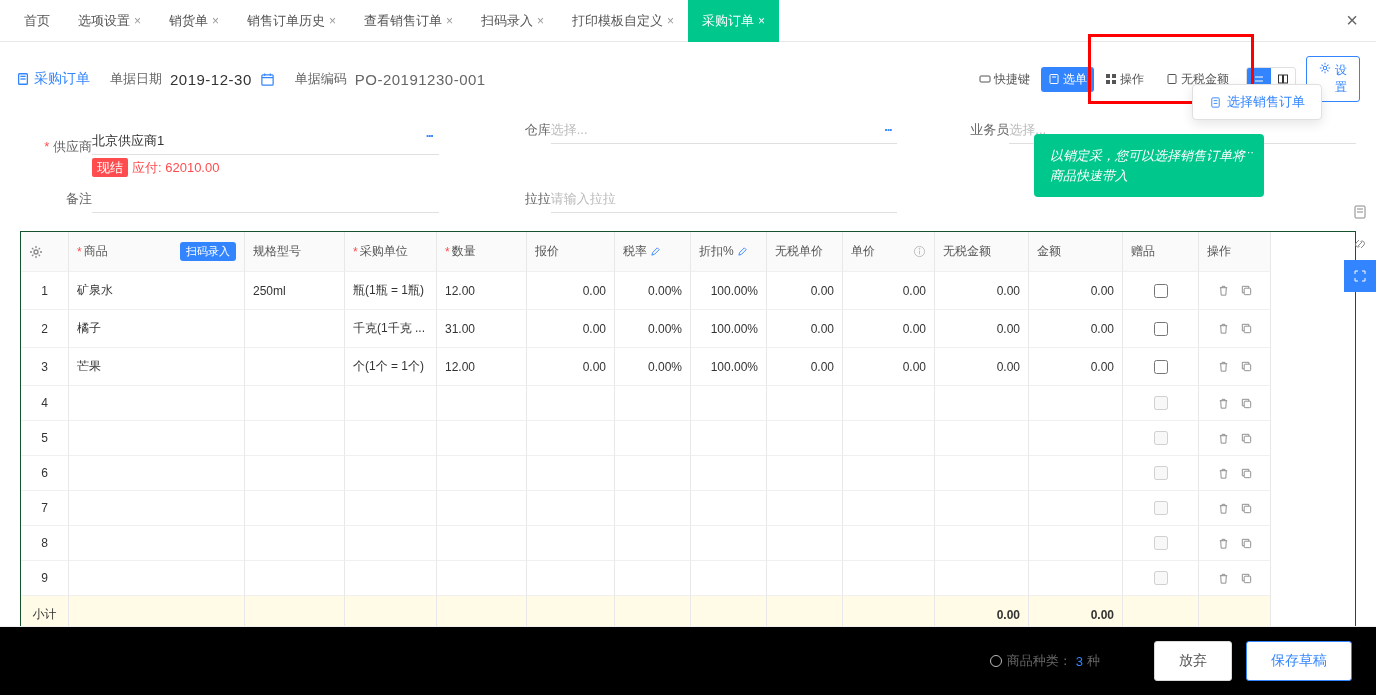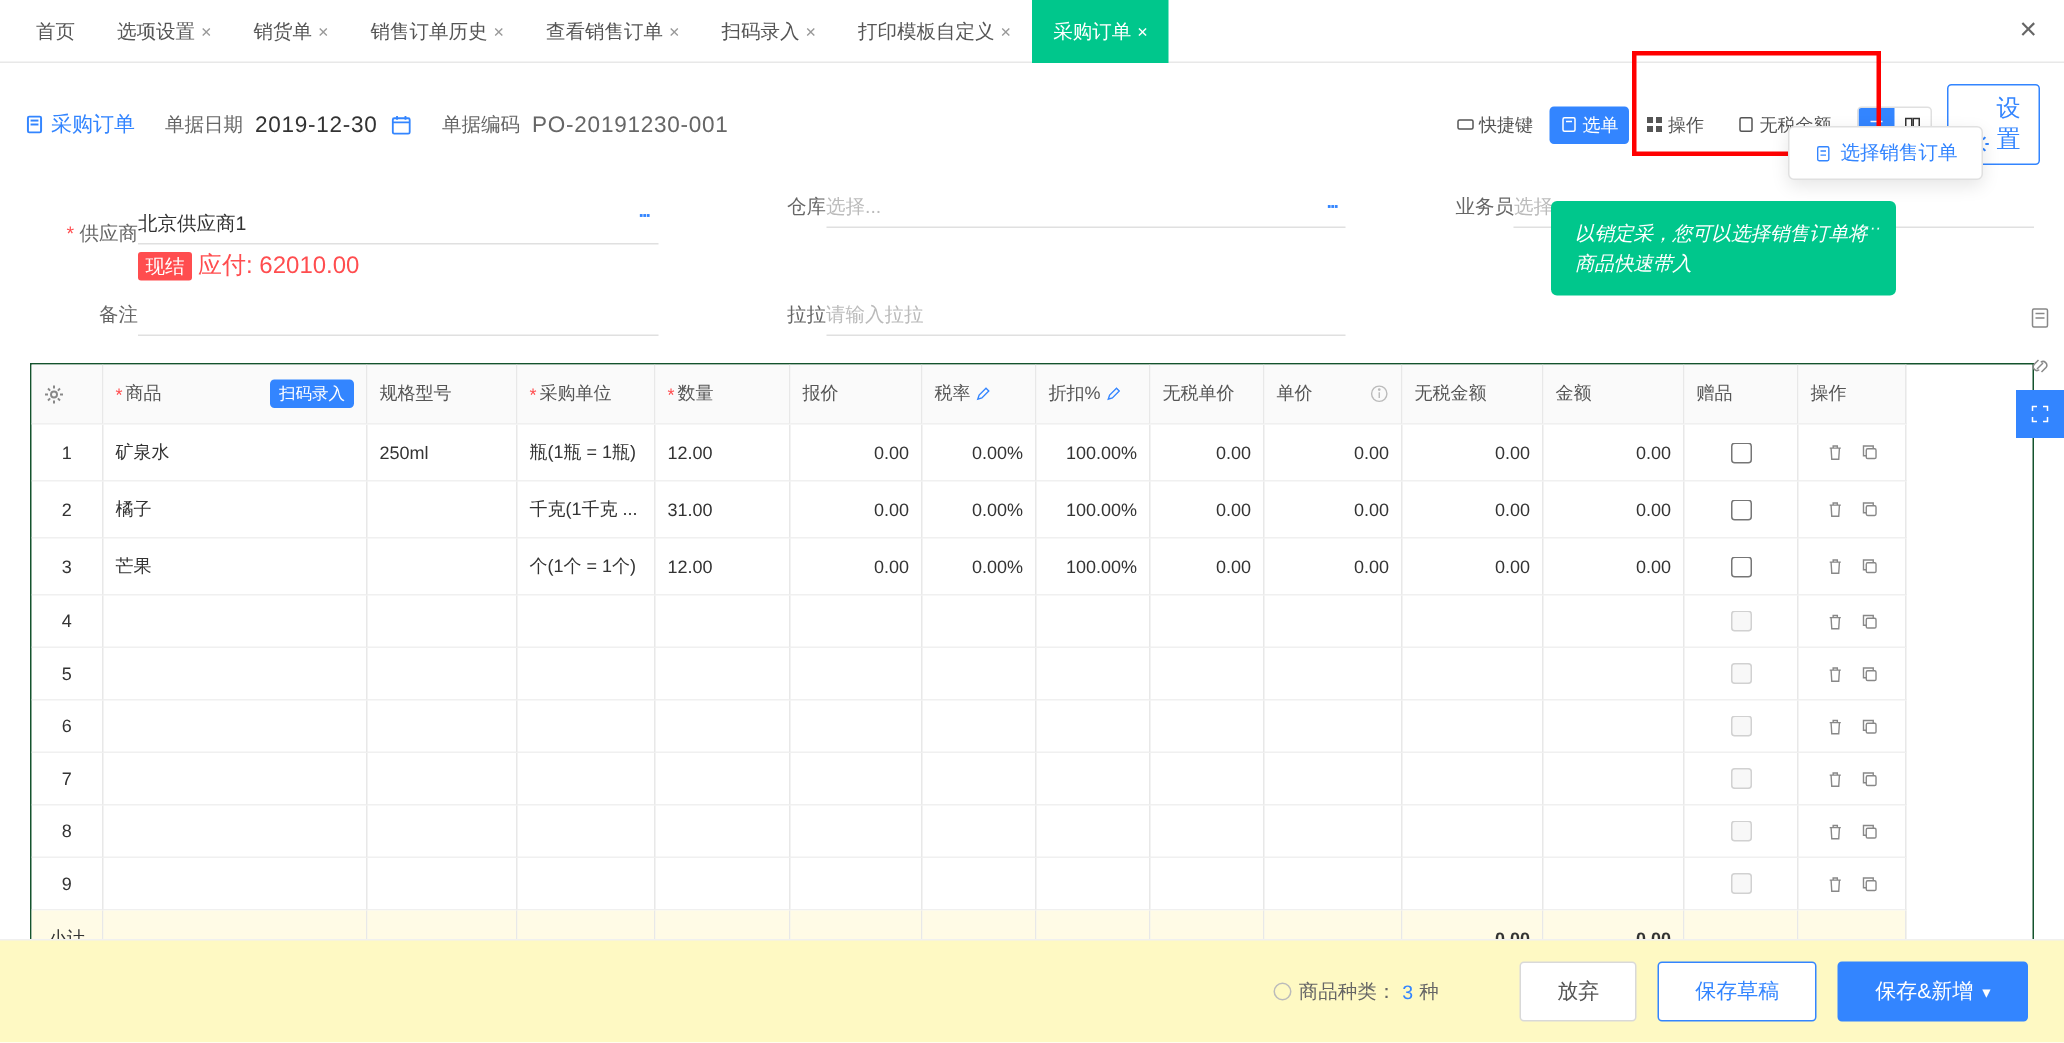--- a/index.html
+++ b/index.html
@@ -18,21 +18,21 @@
     .page-title-badge { display: flex; align-items: center; gap: 4px; color: #3385ff; font-size: 14px; }
     .page-title-badge svg { width: 14px; height: 14px; }
     .header-field { display: flex; align-items: center; margin-left: 20px; gap: 8px; }
     .header-field-label { color: #666; font-size: 13px; }
     .header-field-value { font-size: 15px; color: #333; letter-spacing: 0.5px; }
     .cal-icon { color: #3385ff; width: 15px; height: 15px; }
     .header-toolbar { margin-left: auto; display: flex; align-items: center; gap: 4px; position: relative; }
     .toolbar-btn { display: inline-flex; align-items: center; gap: 3px; padding: 4px 7px; font-size: 12px; color: #555; cursor: pointer; border-radius: 3px; }
     .toolbar-btn.primary { background: #3385ff; color: #fff; }
     .toolbar-btn svg { width: 12px; height: 12px; }
-    .settings-btn { display: inline-flex; align-items: flex-end; gap: 4px; padding: 5px 12px; border: 1px solid #3385ff; color: #3385ff; border-radius: 3px; font-size: 16px; cursor: pointer; }
+    .settings-btn { display: inline-flex; align-items: flex-start; gap: 4px; padding: 5px 12px; border: 1px solid #3385ff; color: #3385ff; border-radius: 3px; font-size: 12px; cursor: pointer; }
     .view-toggle { display: flex; border: 1px solid #e0e0e0; border-radius: 3px; margin: 0 6px; overflow: hidden; }
     .view-toggle-btn { width: 24px; height: 22px; display: flex; align-items: center; justify-content: center; cursor: pointer; }
     .view-toggle-btn.active { background: #3385ff; color: #fff; }
 
     
     .highlight-box { position: absolute; border: 3px solid #ff0000; pointer-events: none; }
 
     
     .popover { position: absolute; top: 28px; right: 38px; background: #fff; border: 1px solid #e0e0e0; border-radius: 4px; box-shadow: 0 4px 12px rgba(0,0,0,0.1); padding: 8px 16px; z-index: 20; white-space: nowrap; color: #3385ff; font-size: 13px; cursor: pointer; display: flex; align-items: center; gap: 5px; }
     .popover svg { width: 13px; height: 13px; }
@@ -45,21 +45,21 @@
     .form-section { padding: 0 20px 10px; }
     .form-row { display: flex; gap: 40px; margin-bottom: 8px; align-items: flex-start; }
     .form-item { display: flex; align-items: center; flex: 1; min-width: 0; }
     .form-label { width: 72px; text-align: right; color: #666; flex: none; font-size: 13px; }
     .required::before { content: "* "; color: #ff4d4f; }
     .form-value { flex: 1; border-bottom: 1px solid #e0e0e0; padding: 4px 0; min-height: 28px; display: flex; align-items: center; }
     .form-value .placeholder { color: #bbb; }
     .form-value-text { color: #333; margin-top: 12px; }
     .form-ellipsis { color: #3385ff; letter-spacing: -2px; padding: 0 6px; cursor: pointer; font-weight: bold; }
     .badge-red { background: #ff4d4f; color: #fff; font-size: 13px; padding: 2px 5px; border-radius: 2px; margin-right: 4px; }
-    .amount-red { color: #ff4d4f; font-size: 16px; }
+    .amount-red { color: #ff4d4f; font-size: 13px; }
 
     
     .table-wrapper { margin: 0 20px; border: 1px solid #14532d; overflow-x: hidden; position: relative; }
     .table { display: grid; grid-template-columns: 48px 176px 100px 92px 90px 88px 76px 76px 76px 92px 94px 94px 76px 72px; }
     .th, .td { padding: 10px 8px; border-right: 1px solid #e8e8e8; border-bottom: 1px solid #f0f0f0; font-size: 12px; white-space: nowrap; overflow: hidden; text-overflow: ellipsis; min-height: 32px; display: flex; align-items: center; }
     .th { background: #fafafa; color: #555; font-weight: normal; position: relative; }
     .th.req::before { content: "*"; color: #ff4d4f; margin-right: 2px; }
     .th .edit-icon { margin-left: 3px; color: #3385ff; width: 11px; height: 11px; }
     .th .info-icon { margin-left: auto; color: #bbb; width: 13px; height: 13px; }
     .td.center { justify-content: center; }
@@ -74,21 +74,21 @@
     .scrollbar-thumb { position: absolute; left: 0; width: 98%; height: 8px; background: #d0d0d0; border-radius: 4px; top: 1px; }
 
     
     .totals-bar { display: flex; align-items: center; gap: 14px; padding: 18px 24px; font-size: 13px; color: #555; }
     .totals-bar .val { font-size: 15px; color: #333; }
     .totals-bar svg { width: 15px; height: 15px; color: #bbb; }
     .totals-sep { color: #3385ff; font-size: 14px; }
     .totals-underline { border-bottom: 1px solid #e0e0e0; min-width: 100px; padding-bottom: 2px; }
 
     
-    .footer { position: absolute; bottom: 0; left: 0; right: 0; display: flex; align-items: center; justify-content: flex-end; gap: 14px; padding: 14px 24px; border-top: 1px solid #f0f0f0; background: #fef9c3; }
+    .footer { position: absolute; bottom: 0; left: 0; right: 0; display: flex; align-items: center; justify-content: flex-end; gap: 14px; padding: 14px 24px; border-top: 1px solid #f0f0f0; background: #000000; }
     .footer-info { display: flex; align-items: center; gap: 4px; color: #666; font-size: 13px; margin-right: 40px; }
     .footer-info .num { color: #3385ff; }
     .btn { padding: 10px 24px; font-size: 14px; border-radius: 3px; cursor: pointer; border: 1px solid #d9d9d9; background: #fff; color: #555; }
     .btn.outline-primary { border-color: #3385ff; color: #3385ff; }
     .btn.primary { background: #3385ff; border-color: #3385ff; color: #fff; }
     .btn .chev { margin-left: 6px; font-size: 11px; }
 
     
     .side-toolbar { position: absolute; right: 0; top: 196px; width: 32px; display: flex; flex-direction: column; }
     .side-btn { width: 32px; height: 32px; display: flex; align-items: center; justify-content: center; color: #888; cursor: pointer; }
@@ -635,21 +635,20 @@
   <div class="footer-info">
     <svg width="14" height="14" fill="none" stroke="#bbb" viewBox="0 0 14 14">
         <circle cx="7" cy="7" r="5.5"></circle>
       </svg>
     <span>商品种类：</span>
     <span class="num">3</span>
     <span>种</span>
   </div>
   <button class="btn">放弃</button>
   <button class="btn outline-primary">保存草稿</button>
-  <button class="btn primary"><span>保存&amp;新增</span><span class="chev">▾</span></button>
 </div>
 
 <div class="side-toolbar">
   <div class="side-btn">
       <svg fill="none" stroke="currentColor" viewBox="0 0 16 16">
         <rect x="3" y="2" width="10" height="12" rx="1"></rect>
         <line x1="5" y1="5" x2="11" y2="5"></line>
         <line x1="5" y1="8" x2="11" y2="8"></line>
       </svg>
     </div>

